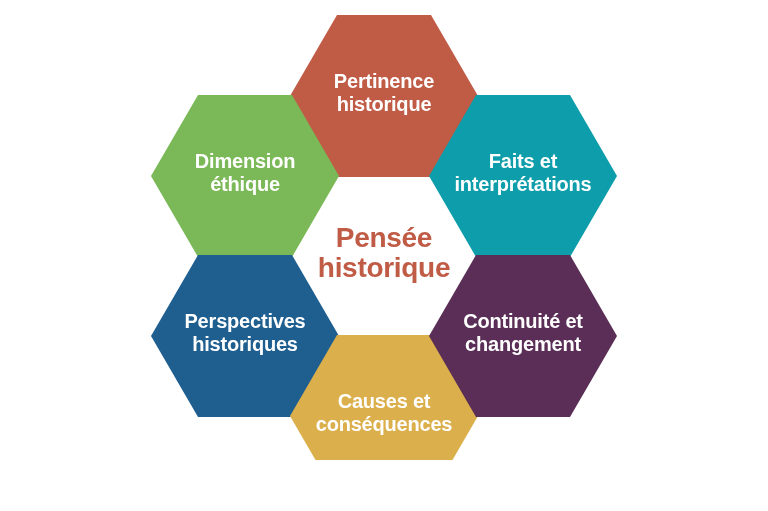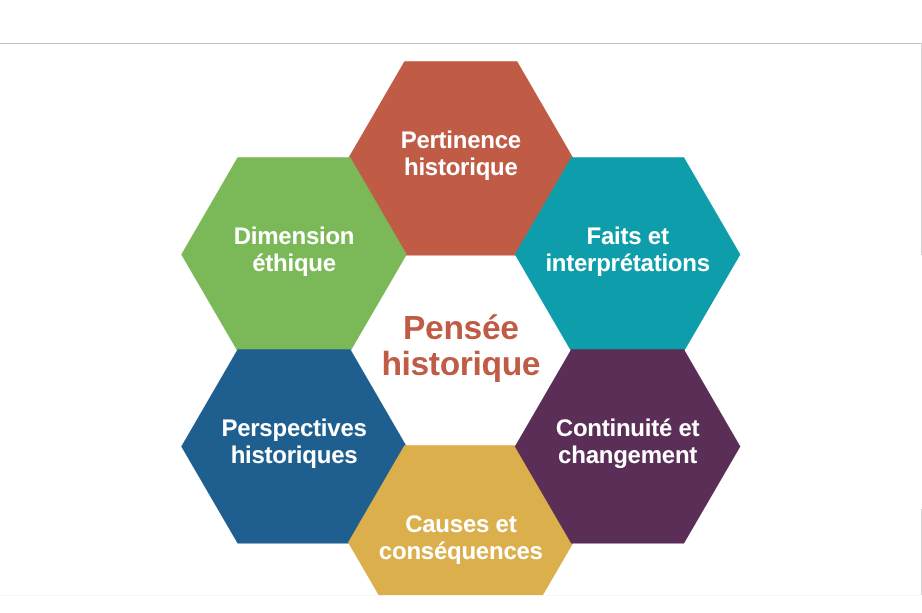--- a/index.html
+++ b/index.html
@@ -1,23 +1,22 @@
 <!DOCTYPE html>
 <html><head>
 <meta charset="utf-8">
 <style>
   html, body { margin: 0; padding: 0; background: #ffffff; }
   .canvas {
     position: relative;
     width: 768px;
     height: 460px;
-    background: #737373;
+    background: #ef4444;
     overflow: hidden;
     font-family: "Liberation Sans", sans-serif;
-    margin-top: 36px;
   }
   svg { display: block; }
   .hex-label {
     font-family: "Liberation Sans", sans-serif;
     font-size: 20px;
     font-weight: 700;
     text-anchor: middle;
     dominant-baseline: central;
     letter-spacing: -0.2px;
   }

